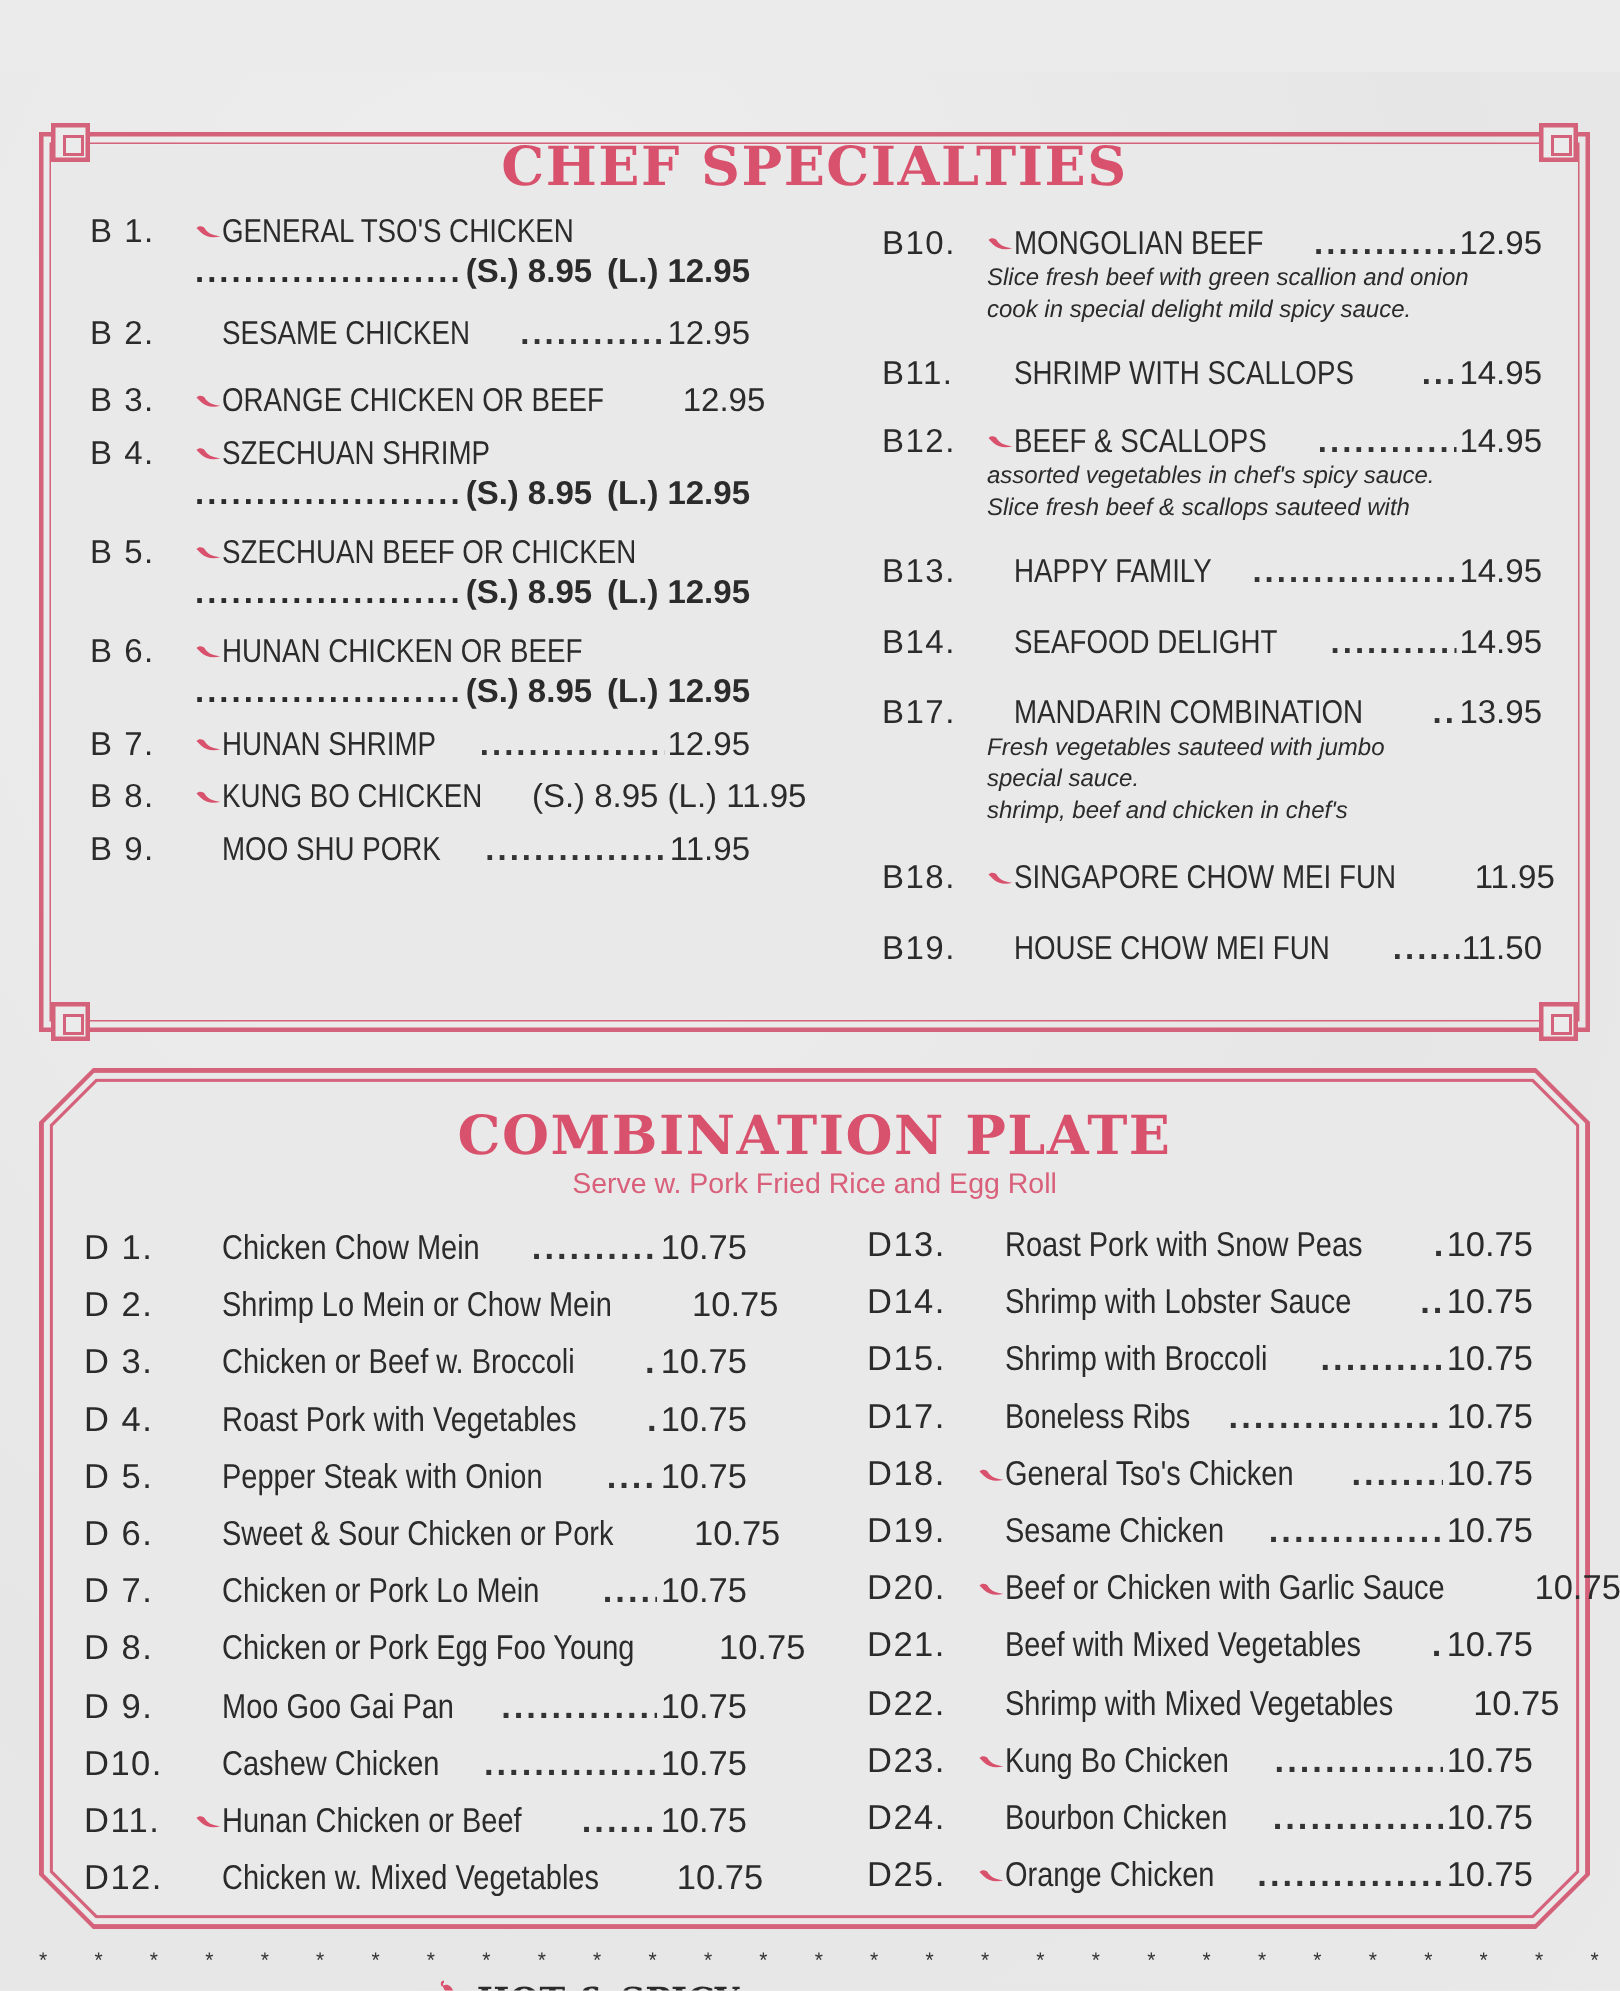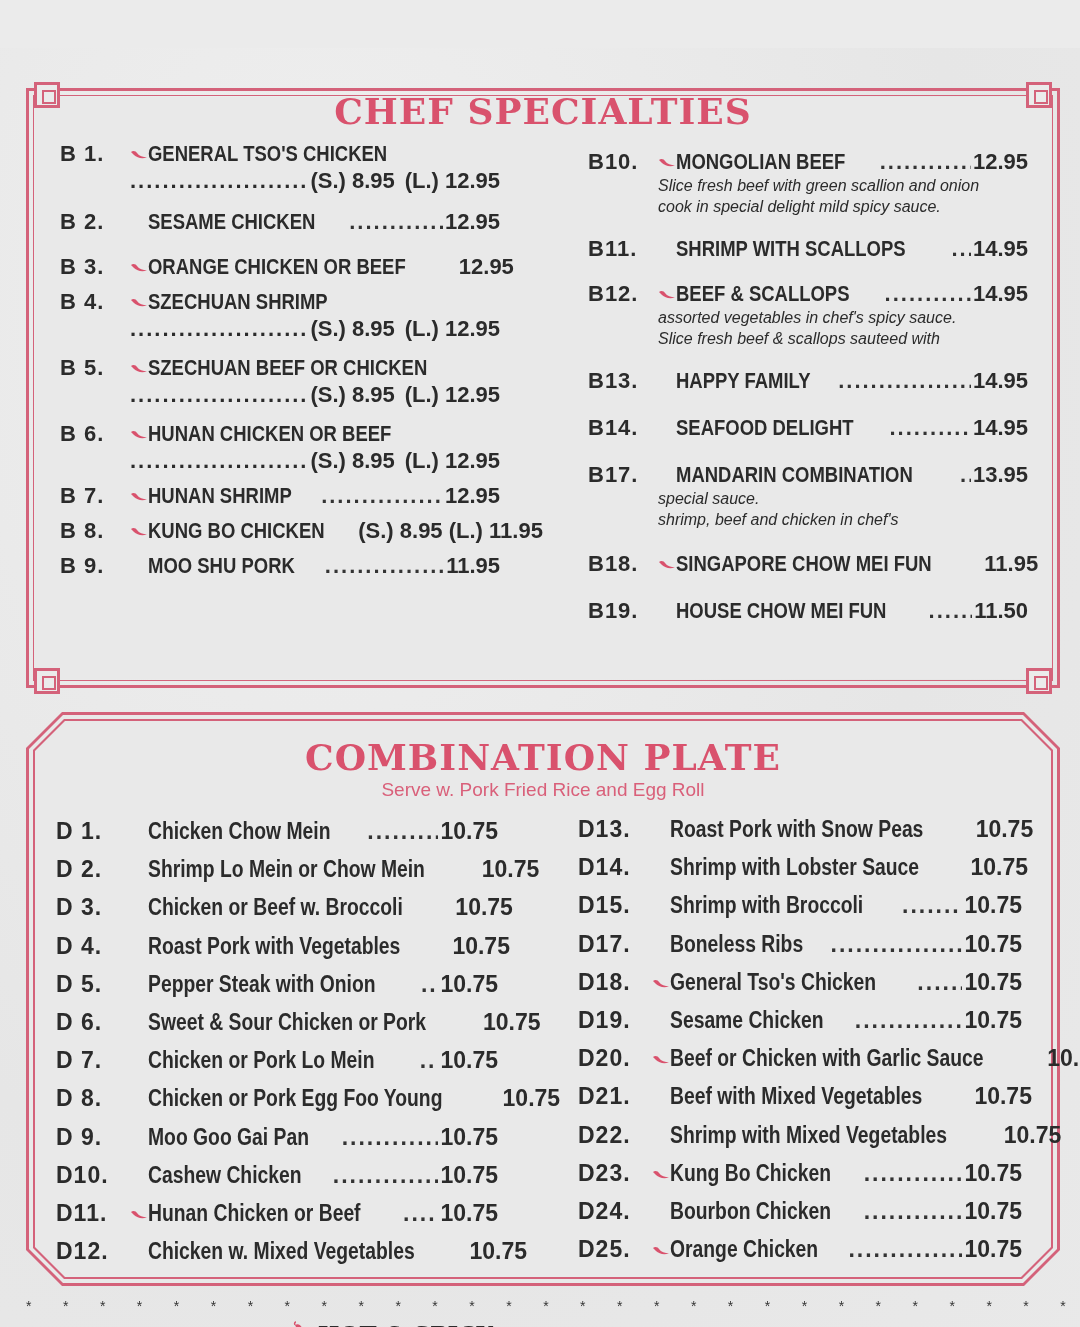--- a/index.html
+++ b/index.html
@@ -55,21 +55,21 @@
 
   .col {
     position: absolute;
   }
   .chef-left { left: 34px; top: 62px; width: 440px; }
   .chef-right { left: 562px; top: 70px; width: 440px; }
 
   .item {
     display: flex; align-items: baseline; position: relative;
     font-family: "Liberation Sans Narrow", "Liberation Sans", sans-serif;
-    font-weight: bold; font-size: 22px; line-height: 27px;
+    font-weight: normal; font-size: 22px; line-height: 27px;
     transform-origin: left; white-space: nowrap;
   }
   .item .code { width: 70px; flex: none; letter-spacing: 1px; }
   .item .pepper { width: 18px; flex: none; display: inline-flex; align-items: center; height: 20px; }
   .item .name { flex: none; transform: scaleX(0.84); transform-origin: left; }
   .item .dots {
     flex: 1 1 auto; overflow: hidden; margin: 0 2px; color: #333;
     letter-spacing: 2px; font-weight: bold;
   }
   .item .dots::before { content: "................................................................................"; }
@@ -344,20 +344,21 @@
           </div>
         </div>
         <div class="menu-entry" style="margin-top: 20px;">
           <div class="item chef-item">
             <span class="code">B17.</span>
             <span class="pepper"></span>
             <span class="name">MANDARIN COMBINATION</span>
             <span class="dots"></span>
             <span class="price">13.95</span>
           </div>
+          <div class="desc">Fresh vegetables sauteed with jumbo</div>
           <div class="desc">special sauce.</div>
           <div class="desc">shrimp, beef and chicken in chef's</div>
         </div>
         <div class="menu-entry" style="margin-top: 20px;">
           <div class="item chef-item">
             <span class="code">B18.</span>
             <span class="pepper">
               <svg width="18" height="12" viewBox="0 0 18 12">
                 <path d="M1 3 C3 1 6 2 7 4 C9 7 13 8 17 8.5 C12 10 7 9 4 6 C3 5 2 4 1 3 Z" fill="#d9526d"></path>
               </svg>

